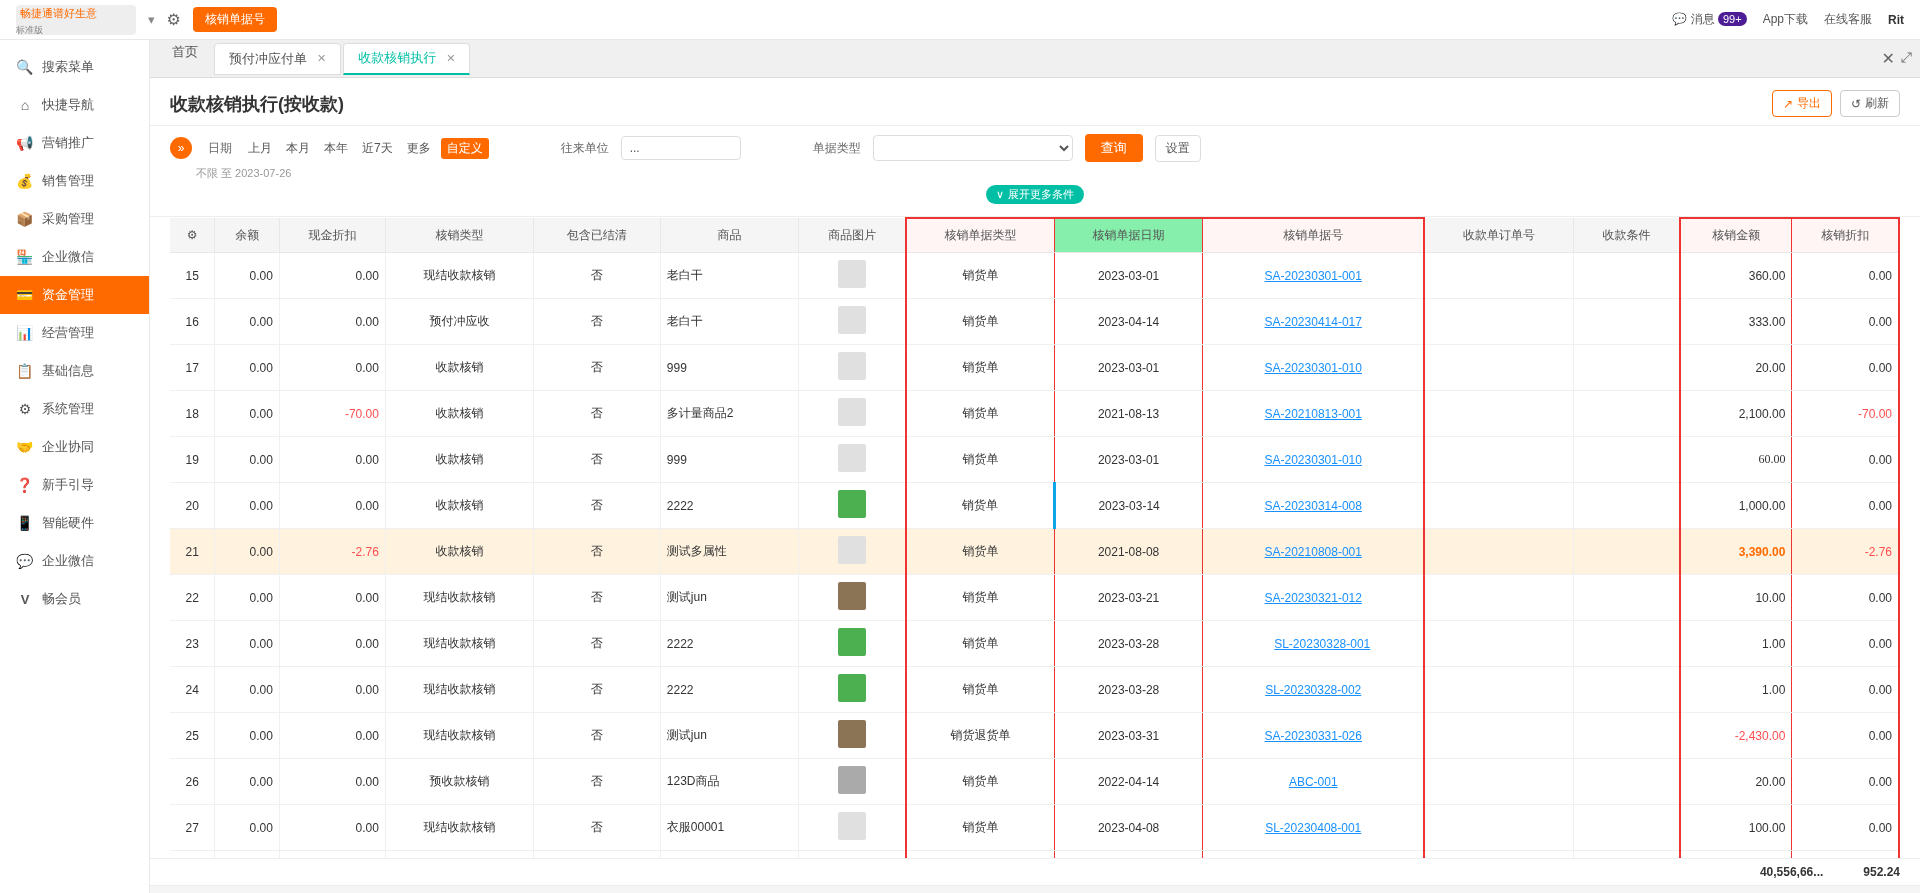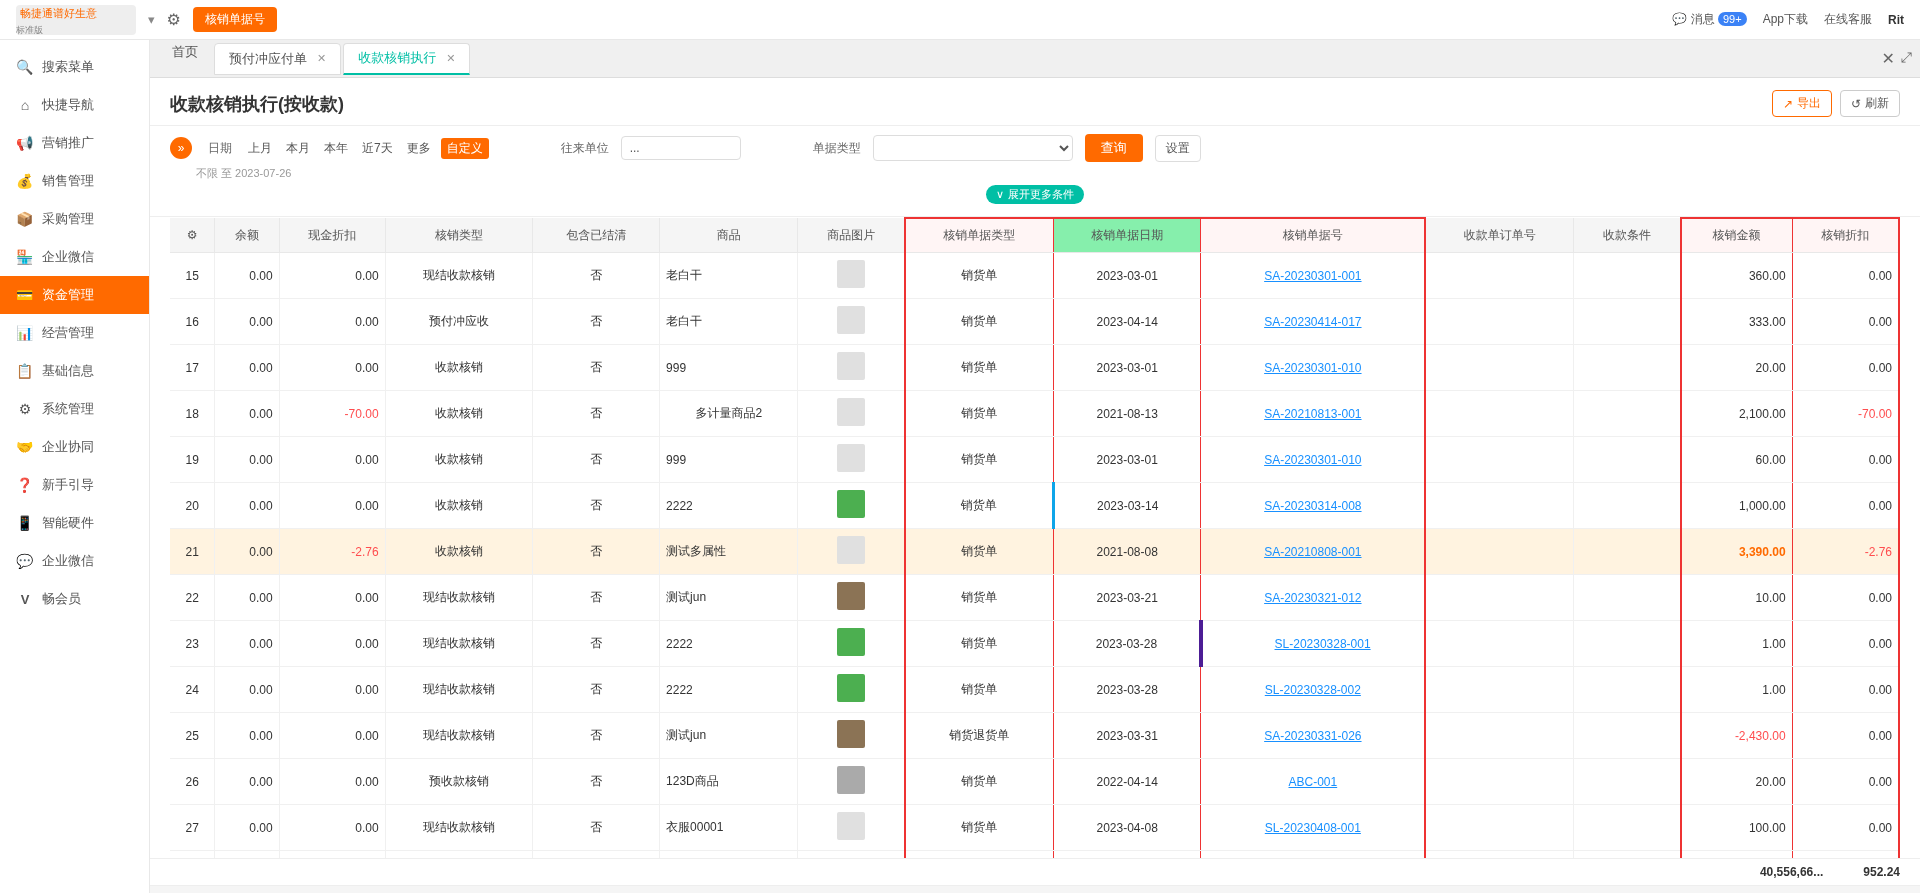--- a/index.html
+++ b/index.html
@@ -4,21 +4,21 @@
   <style>
     * { box-sizing: border-box; margin: 0; padding: 0; }
     body { font-family: "Microsoft YaHei", Arial, sans-serif; font-size: 13px; background: #f5f5f5; color: #333; overflow: hidden; height: 893px; }
 
     
     .top-bar { height: 40px; background: #fff; display: flex; align-items: center; padding: 0 16px; border-bottom: 1px solid #e8e8e8; gap: 12px; }
     .top-bar-logo { width: 120px; height: 30px; background: #eee; border-radius: 4px; }
     .top-bar-spacer { flex: 1; }
     .top-bar-actions { display: flex; align-items: center; gap: 16px; color: #555; font-size: 12px; }
     .top-bar-btn { background: #ff6a00; color: #fff; border: none; border-radius: 4px; padding: 4px 12px; cursor: pointer; font-size: 12px; }
-    .badge-red { background: #3b82f6; color: #fff; border-radius: 10px; padding: 1px 5px; font-size: 11px; text-align: right; }
+    .badge-red { background: #4c1d95; color: #fff; border-radius: 10px; padding: 1px 5px; font-size: 11px; text-align: right; }
 
     
     .layout { display: flex; height: calc(893px - 40px); }
 
     
     .sidebar { width: 150px; background: #fff; border-right: 1px solid #e8e8e8; display: flex; flex-direction: column; padding-top: 8px; }
     .sidebar-item { display: flex; align-items: center; gap: 8px; padding: 10px 16px; cursor: pointer; color: #555; font-size: 13px; }
     .sidebar-item.active { background: #ff6a00; color: #fff; border-radius: 0; }
     .sidebar-item .si-icon { width: 18px; height: 18px; display: flex; align-items: center; justify-content: center; font-size: 14px; }
 
@@ -294,21 +294,21 @@
     <td></td>
     <td class="col-right" style="border-left:2px solid #e33;border-right:1px solid #e33;">20.00</td>
     <td class="col-right" style="border-left:1px solid #e33;border-right:2px solid #e33;">0.00</td>
   </tr>
             <tr>
     <td>18</td>
     <td class="col-right">0.00</td>
     <td class="col-red col-right">-70.00</td>
     <td>收款核销</td>
     <td>否</td>
-    <td style="text-align:center;">多计量商品2</td>
+    <td style="text-align:left;">多计量商品2</td>
     <td><div class="img-placeholder"></div></td>
     <td style="border-left:2px solid #e33;border-right:1px solid #e33;">销货单</td>
     <td style="border-left:1px solid #e33;border-right:1px solid #e33;">2021-08-13</td>
     <td style="border-left:1px solid #e33;border-right:2px solid #e33;"><span class="col-link">SA-20210813-001</span></td>
     <td></td>
     <td></td>
     <td class="col-right" style="border-left:2px solid #e33;border-right:1px solid #e33;">2,100.00</td>
     <td class="col-red col-right" style="border-left:1px solid #e33;border-right:2px solid #e33;">-70.00</td>
   </tr>
             <tr>
@@ -317,21 +317,21 @@
     <td class="col-right">0.00</td>
     <td>收款核销</td>
     <td>否</td>
     <td style="text-align:left;">999</td>
     <td><div class="img-placeholder"></div></td>
     <td style="border-left:2px solid #e33;border-right:1px solid #e33;">销货单</td>
     <td style="border-left:1px solid #e33;border-right:1px solid #e33;">2023-03-01</td>
     <td style="border-left:1px solid #e33;border-right:2px solid #e33;"><span class="col-link">SA-20230301-010</span></td>
     <td></td>
     <td></td>
-    <td class="col-right" style="border-left:2px solid #e33;border-right:1px solid #e33;">60.00</td>
+    <td class="col-right" style="border-left:2px solid #e33;border-right:1px solid #e33;font-family:Liberation Serif, serif;">60.00</td>
     <td class="col-right" style="border-left:1px solid #e33;border-right:2px solid #e33;">0.00</td>
   </tr>
             <tr>
     <td>20</td>
     <td class="col-right">0.00</td>
     <td class="col-right">0.00</td>
     <td>收款核销</td>
     <td>否</td>
     <td style="text-align:left;">2222</td>
     <td><div class="img-placeholder img-green"></div></td>
@@ -378,21 +378,21 @@
             <tr>
     <td>23</td>
     <td class="col-right">0.00</td>
     <td class="col-right">0.00</td>
     <td>现结收款核销</td>
     <td>否</td>
     <td style="text-align:left;">2222</td>
     <td><div class="img-placeholder img-green"></div></td>
     <td style="border-left:2px solid #e33;border-right:1px solid #e33;">销货单</td>
     <td style="border-left:1px solid #e33;border-right:1px solid #e33;">2023-03-28</td>
-    <td style="border-left:4px solid #4c1d95;border-right:2px solid #e33;padding-left:24px;"><span class="col-link">SL-20230328-001</span></td>
+    <td style="border-left:1px solid #4c1d95;border-right:2px solid #e33;padding-left:24px;"><span class="col-link">SL-20230328-001</span></td>
     <td></td>
     <td></td>
     <td class="col-right" style="border-left:2px solid #e33;border-right:1px solid #e33;">1.00</td>
     <td class="col-right" style="border-left:1px solid #e33;border-right:2px solid #e33;">0.00</td>
   </tr>
             <tr>
     <td>24</td>
     <td class="col-right">0.00</td>
     <td class="col-right">0.00</td>
     <td>现结收款核销</td>

